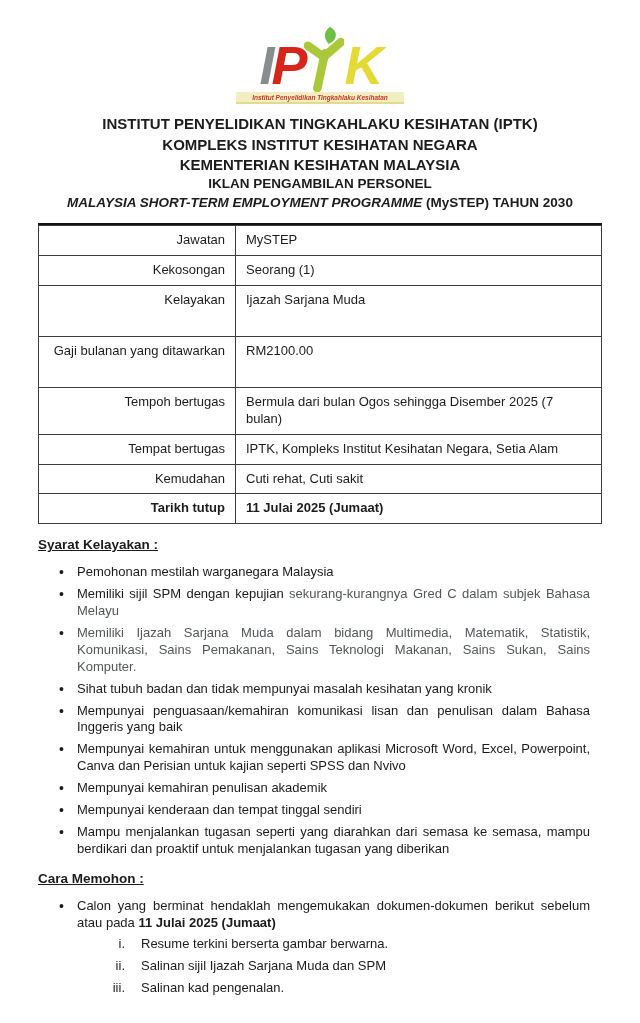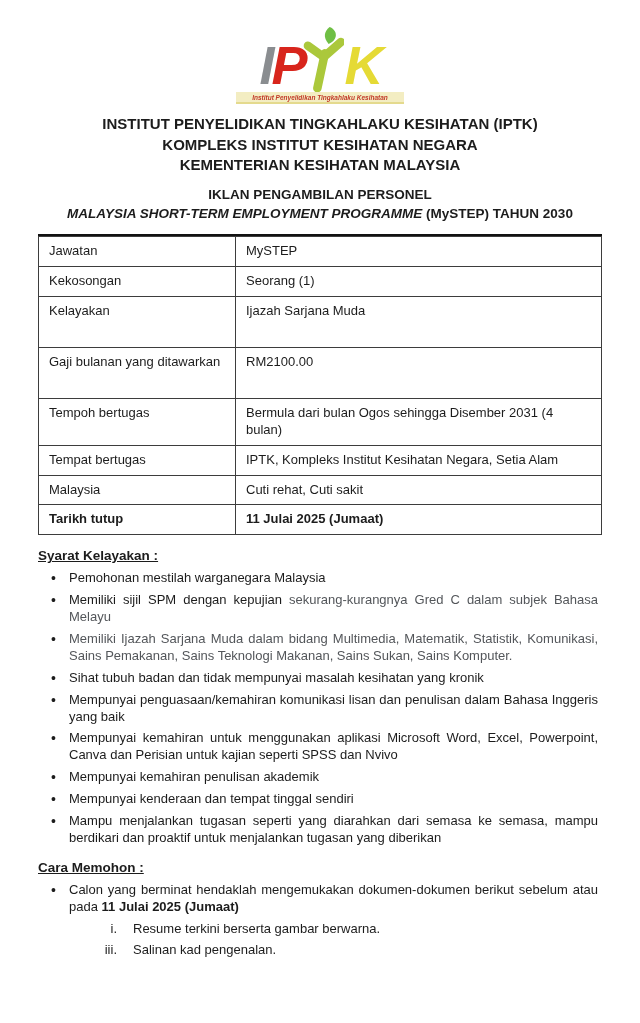--- a/index.html
+++ b/index.html
@@ -20,41 +20,41 @@
   .l-p { color:#d8251c; }
   .l-k { color:#e5da35; margin-left:2px; }
   .logo-person { margin:0 -1px -2px -3px; }
   .logo-tagline {
     width:168px; margin:2px auto 0 auto; background:#f3edc2;
     color:#c13a28; font-size:6.5px; font-weight:bold; font-style:italic;
     padding:2px 0 1px 0; border-bottom:2px solid #e4da8e;
   }
   
   .org-line { text-align:center; font-weight:bold; font-size:15px; line-height:1.38; }
-  .ad-title { text-align:center; font-weight:bold; font-size:13.5px; margin-top:11px; }
+  .ad-title { text-align:center; font-weight:bold; font-size:13.5px; margin-top:0; }
   .prog-line { text-align:center; font-weight:bold; font-size:13.5px; margin-top:4px; }
   .prog-line em { font-style:italic; }
   .rule { border:none; border-top:2.5px solid #121212; margin:13px 0 0 0; }
   
   .intro { text-align:justify; line-height:1.48; margin:11px 0 9px 0; }
   
   table.job { width:100%; border-collapse:collapse; table-layout:fixed; }
   table.job td {
     border:1.6px solid #3d3d3d; padding:6px 10px; vertical-align:top;
     line-height:1.3; word-wrap:break-word;
   }
-  td.lab { width:176px; }
+  td.lab { width:176px;text-align:right; }
   tr.tall td { height:38px; }
   tr.bold-row td { font-weight:bold; }
   
   .sec-head {
     font-weight:bold; font-size:13.5px; text-decoration:underline;
     margin:13px 0 7px 0;
   }
-  ul.bullets { list-style:none; margin:4px; padding:0; }
+  ul.bullets { list-style:none; margin:12px; padding:0; }
   ul.bullets > li {
     position:relative; padding-left:27px; margin-bottom:5px;
     line-height:1.3; text-align:justify;
   }
   ul.bullets > li::before {
     content:"\2022"; position:absolute; left:9px; top:-1px; font-size:14px;
   }
   .gray { color:#53565a; }
   
   .roman { margin:5px 0 1px 0; }
@@ -109,28 +109,28 @@
       <tr class="tall">
         <td class="lab">Kelayakan</td>
         <td>Ijazah Sarjana Muda</td>
       </tr>
       <tr class="tall">
         <td class="lab">Gaji bulanan yang ditawarkan</td>
         <td>RM2100.00</td>
       </tr>
       <tr>
         <td class="lab">Tempoh bertugas</td>
-        <td>Bermula dari bulan Ogos sehingga Disember 2031 (4 bulan)</td>
+        <td>Bermula dari bulan Ogos sehingga Disember 2025 (7 bulan)</td>
       </tr>
       <tr>
         <td class="lab">Tempat bertugas</td>
         <td>IPTK, Kompleks Institut Kesihatan Negara, Setia Alam</td>
       </tr>
       <tr>
-        <td class="lab">Malaysia</td>
+        <td class="lab">Kemudahan</td>
         <td>Cuti rehat, Cuti sakit</td>
       </tr>
       <tr class="bold-row">
         <td class="lab">Tarikh tutup</td>
         <td>11 Julai 2025 (Jumaat)</td>
       </tr>
     </tbody>
   </table>
 
   <div class="sec-head">Syarat Kelayakan :</div>
@@ -149,20 +149,24 @@
   <div class="sec-head">Cara Memohon :</div>
   <ul class="bullets">
     <li>
       <span>Calon yang berminat hendaklah mengemukakan dokumen-dokumen berikut sebelum atau pada </span><strong>11 Julai 2025 (Jumaat)</strong>
       <div class="roman">
         <div class="roman-item">
           <span class="roman-num">i.</span>
           <span class="roman-text">Resume terkini berserta gambar berwarna.</span>
         </div>
         <div class="roman-item">
+          <span class="roman-num">ii.</span>
+          <span class="roman-text">Salinan sijil Ijazah Sarjana Muda dan SPM</span>
+        </div>
+        <div class="roman-item">
           <span class="roman-num">iii.</span>
           <span class="roman-text">Salinan kad pengenalan.</span>
         </div>
 
       </div>
     </li>
 
   </ul>
 
 </div>

